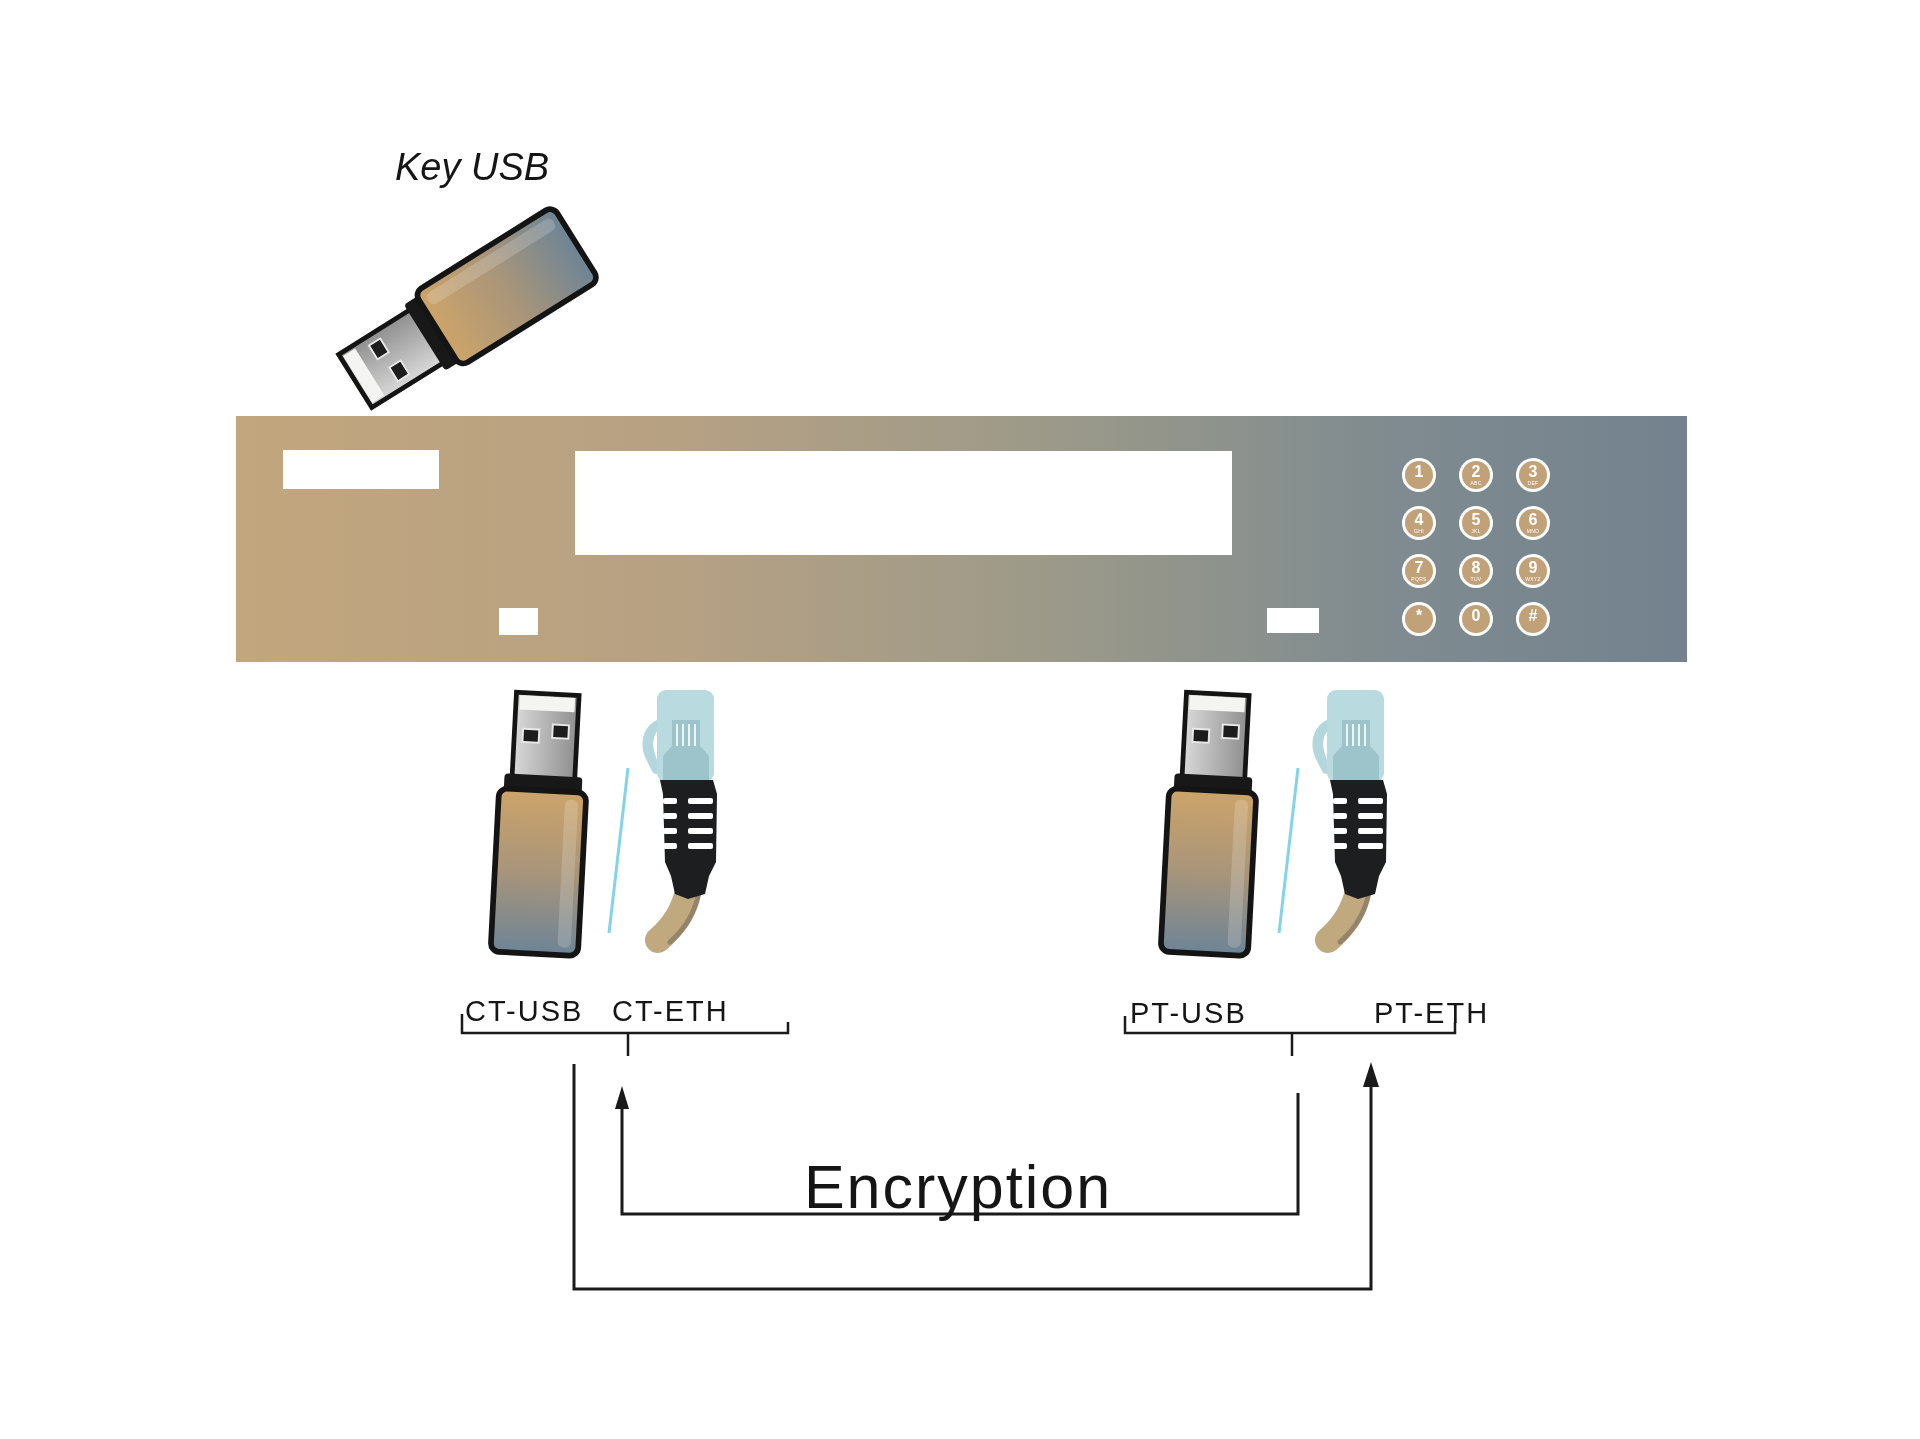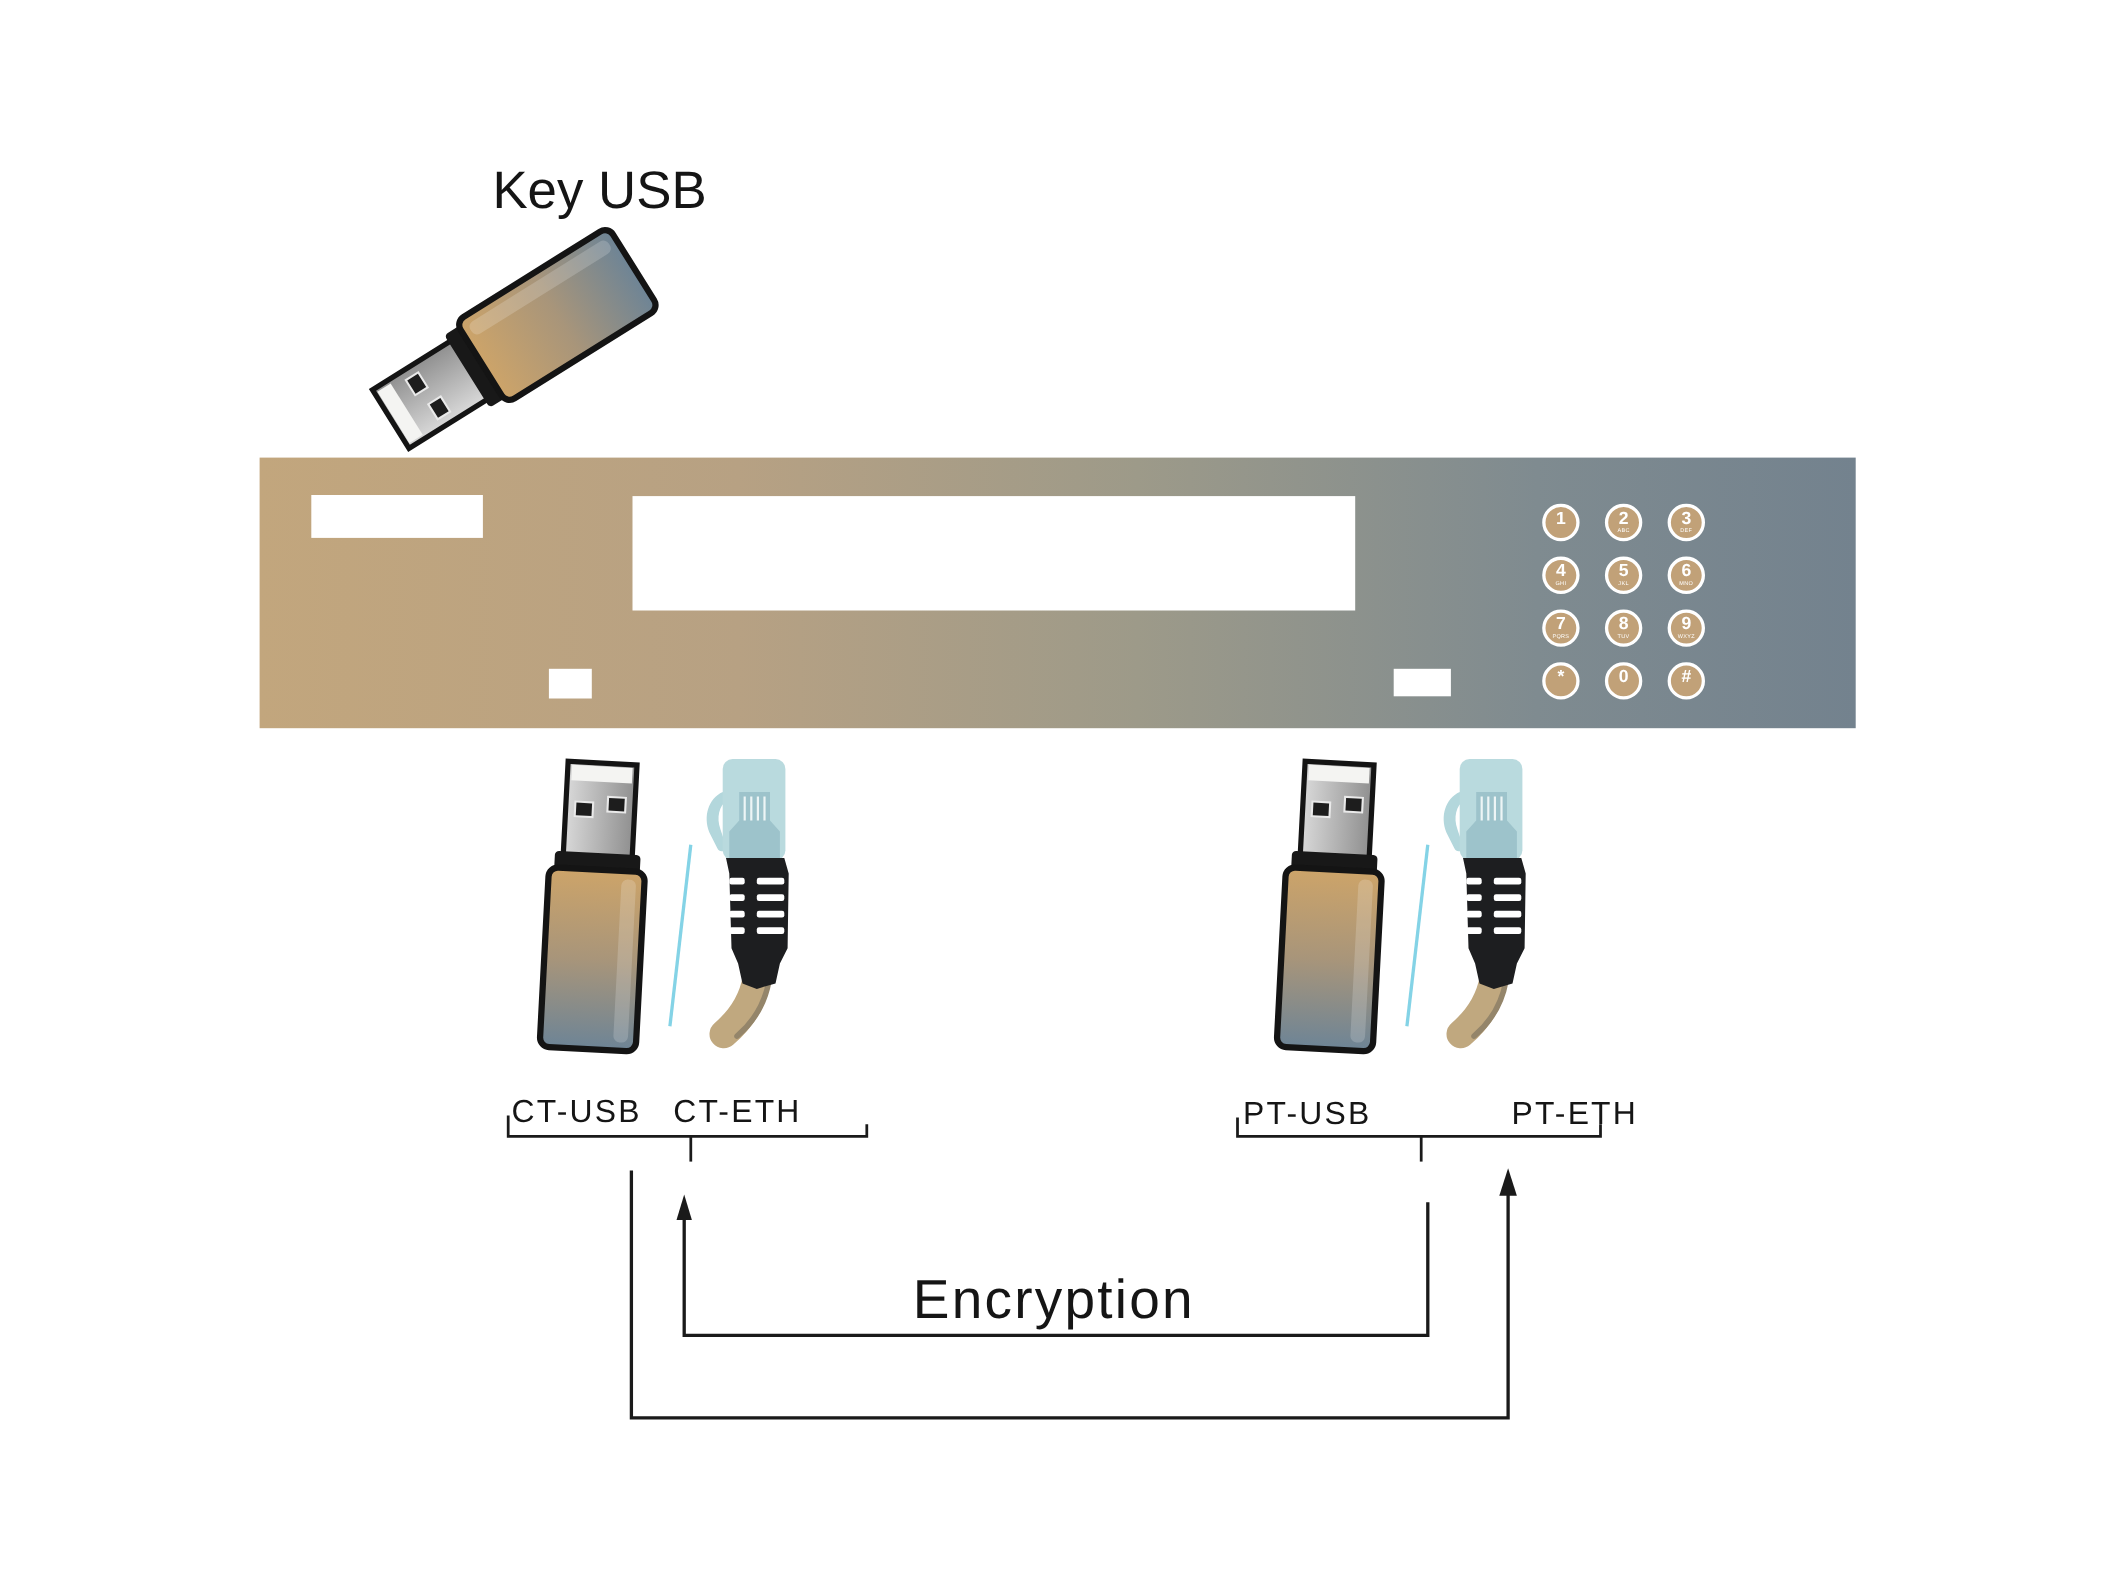--- a/index.html
+++ b/index.html
@@ -2,27 +2,27 @@
 <html><head>
 <meta charset="utf-8">
 <style>
   html,body{margin:0;padding:0;background:#ffffff;}
   .stage{
     position:relative;width:1920px;height:1439px;overflow:hidden;background:#ffffff;
     font-family:"Liberation Sans", sans-serif;color:#1a1a1a;
   }
   .overlay{position:absolute;left:0;top:0;pointer-events:none;}
   .lbl{position:absolute;white-space:nowrap;color:#151515;}
-  .lbl-keyusb{left:395px;top:146px;width:300px;text-align:center;font-size:48px;font-weight:500;}
+  .lbl-keyusb{left:395px;top:146px;width:300px;text-align:left;font-size:38px;font-weight:500;font-style:italic;}
   .lbl-port{top:995px;font-size:29px;font-weight:500;letter-spacing:2px;}
   .lbl-ct-usb{left:465px;}
   .lbl-ct-eth{left:612px;}
   .lbl-pt-usb{left:1130px;top:997px;}
   .lbl-pt-eth{left:1374px;top:997px;}
-  .lbl-flow{width:420px;text-align:center;font-size:50px;font-weight:500;letter-spacing:2px;}
+  .lbl-flow{width:420px;text-align:center;font-size:61px;font-weight:500;letter-spacing:2px;}
   .lbl-encryption{left:748px;top:1152px;}
   .lbl-decryption{left:752px;top:1295px;}
 
   .panel{
     position:absolute;left:236px;top:416px;width:1451px;height:246px;
     background:linear-gradient(90deg,#c2a67d 0%,#b7a183 30%,#9d9a89 55%,#7f8b90 80%,#73828e 100%);
   }
   .pwin{position:absolute;background:#ffffff;}
   .win-label{left:47px;top:34px;width:156px;height:39px;}
   .win-lcd{left:339px;top:35px;width:657px;height:104px;}

